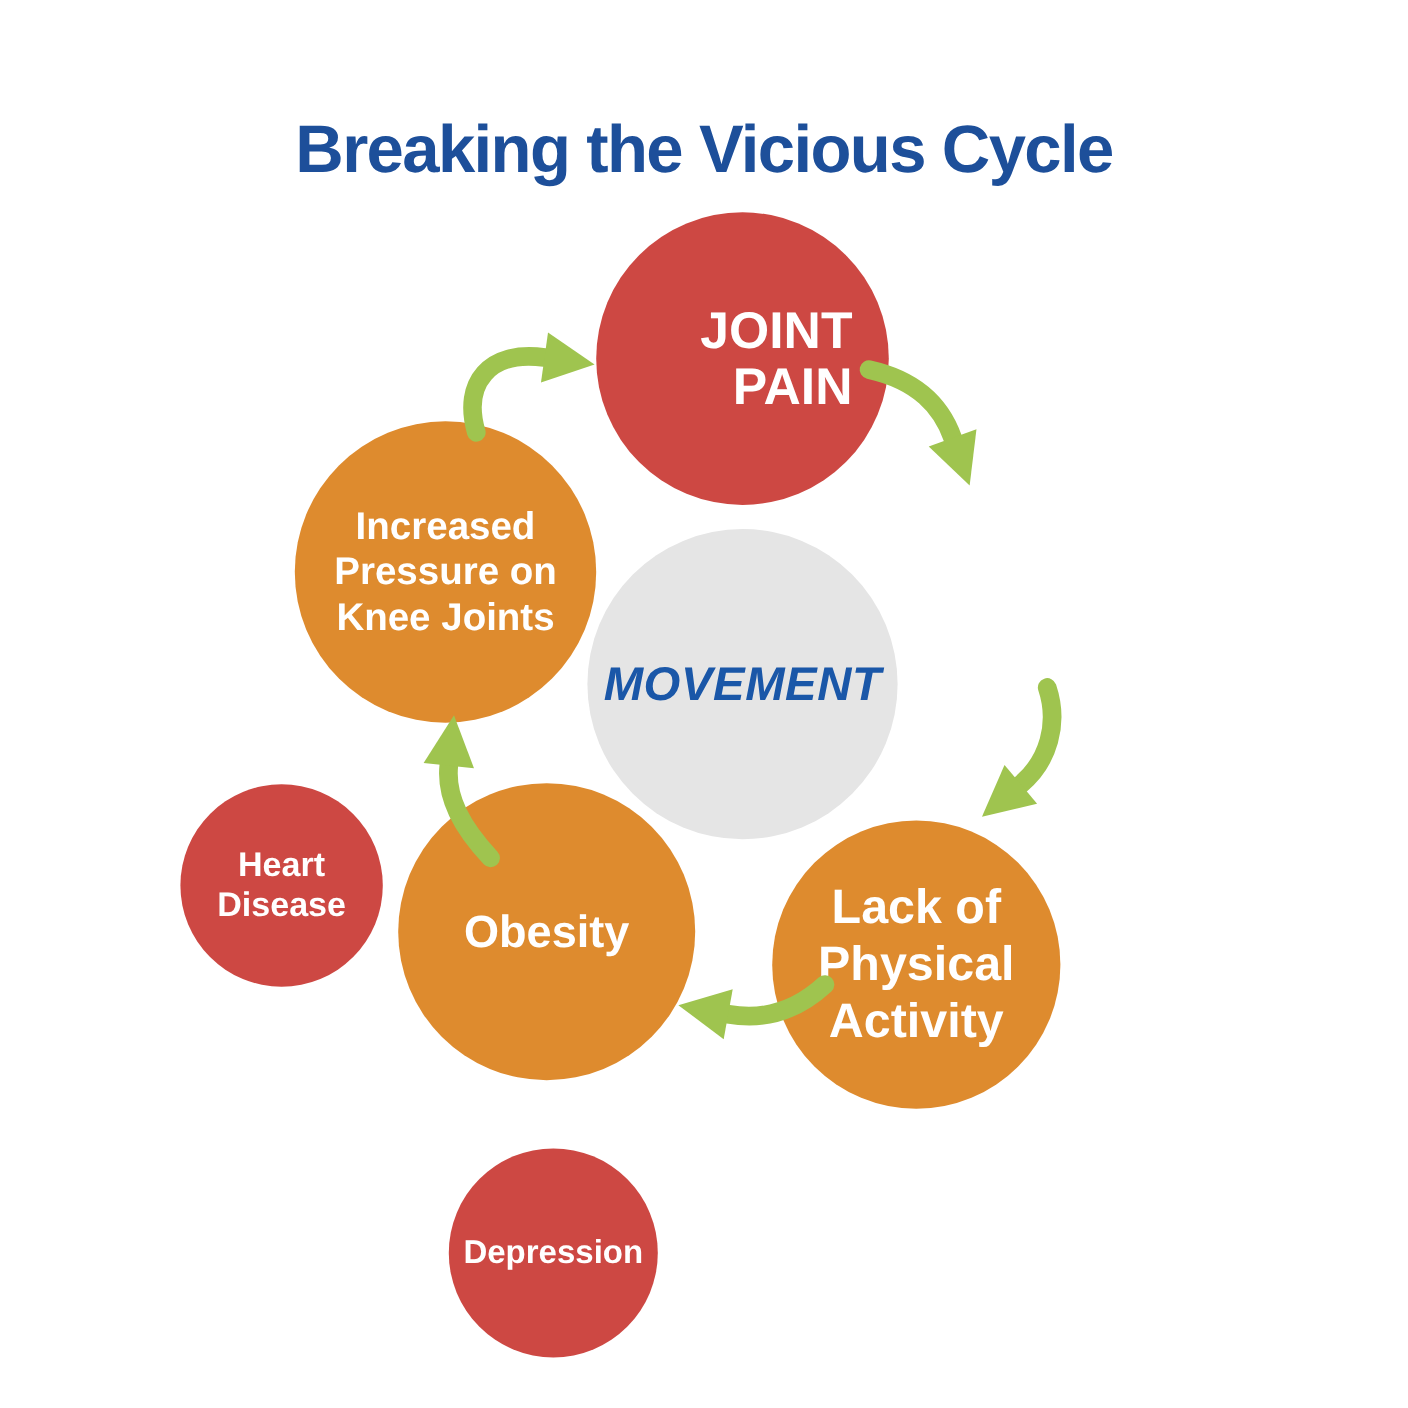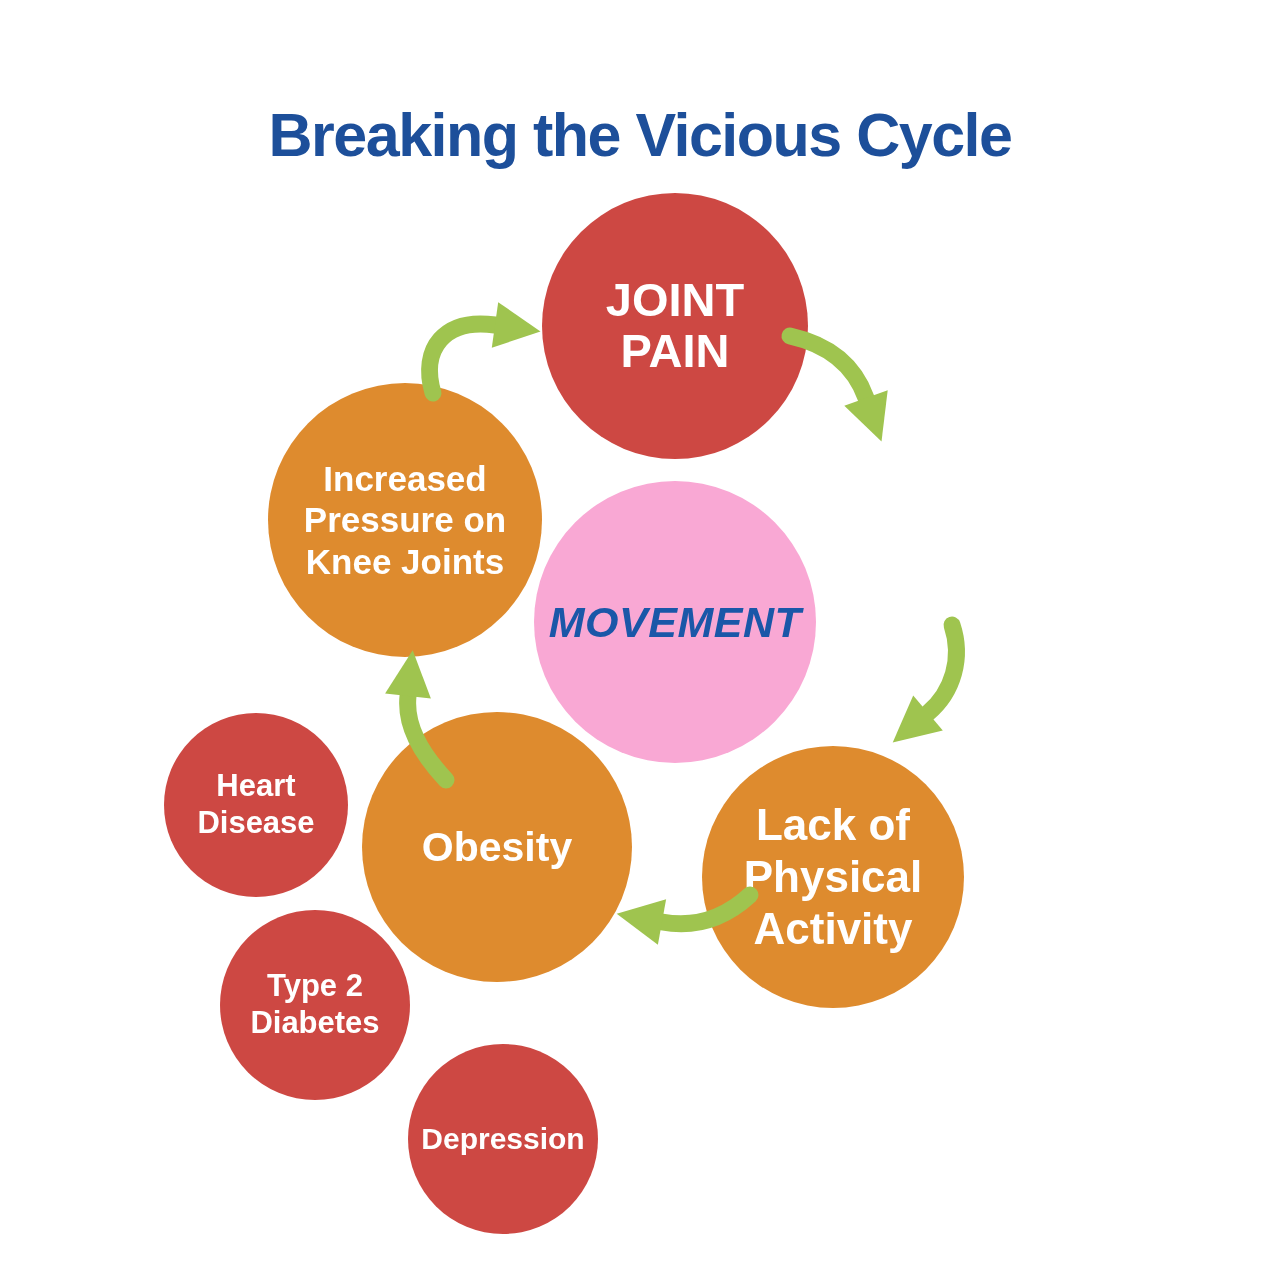--- a/index.html
+++ b/index.html
@@ -27,26 +27,26 @@
     border-radius: 50%;
     display: flex;
     align-items: center;
     justify-content: center;
     text-align: center;
     color: #ffffff;
     font-weight: 700;
   }
   .red    { background: #cd4843; }
   .orange { background: #de8b2e; }
-  .yellow { background: #f9a8d4; }
+  .yellow { background: #e5e5e5; }
 
   .circle .lbl { display: block; line-height: 1.18; }
 
   
-  .c-joint-pain          { left: 542px; top: 193px; width: 266px; height: 266px; font-size: 47px; line-height: 1.08; }
+  .c-joint-pain          { left: 542px; top: 193px; width: 266px; height: 266px; font-size: 47px; line-height: 1.08; text-align: right; }
   .c-joint-pain .lbl     { line-height: 1.08; width: 200px; }
   .c-increased-pressure  { left: 268px; top: 383px; width: 274px; height: 274px; font-size: 35px; }
   .c-increased-pressure .lbl { width: 236px; }
   .c-limited-mobility    { left: 826px; top: 409px; width: 278px; height: 278px; font-size: 40px; }
   .c-limited-mobility .lbl { width: 190px; }
   .c-movement            { left: 534px; top: 481px; width: 282px; height: 282px; }
   .c-movement .lbl {
     font-size: 43px; font-style: italic; font-weight: 700;
     color: #1a57a8; letter-spacing: 0.5px; width: 280px;
   }
@@ -94,23 +94,20 @@
   </div>
 
   <div class="circle orange c-lack-activity">
     <span class="lbl">Lack of Physical Activity</span>
   </div>
 
   <div class="circle red c-heart-disease">
     <span class="lbl">Heart Disease</span>
   </div>
 
-  <div class="circle red c-type2-diabetes">
-    <span class="lbl">Type 2 Diabetes</span>
-  </div>
 
   <div class="circle red c-depression">
     <span class="lbl">Depression</span>
   </div>
 
   <svg class="arrows" viewBox="0 0 1280 1280">
     <g fill="#9fc44f" stroke="#9fc44f">
       <path d="M 433 393 C 420 348, 445 318, 495 325" fill="none" stroke-width="17" stroke-linecap="round"></path>
       <polygon points="491.8,347.8 498.2,302.2 540.5,331.4" stroke="none"></polygon>
     </g>

